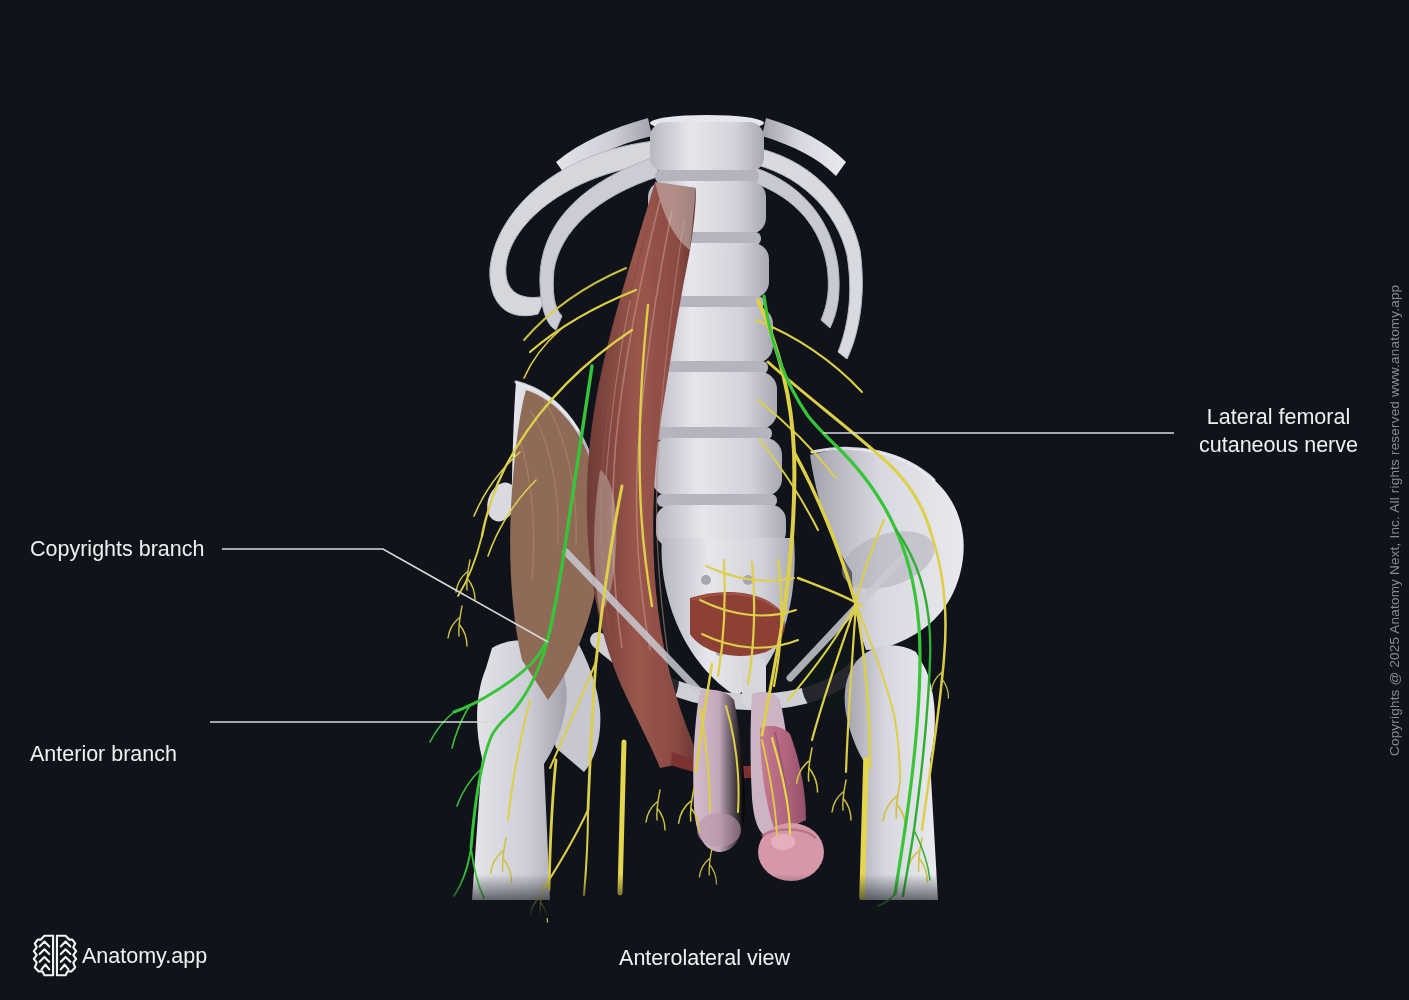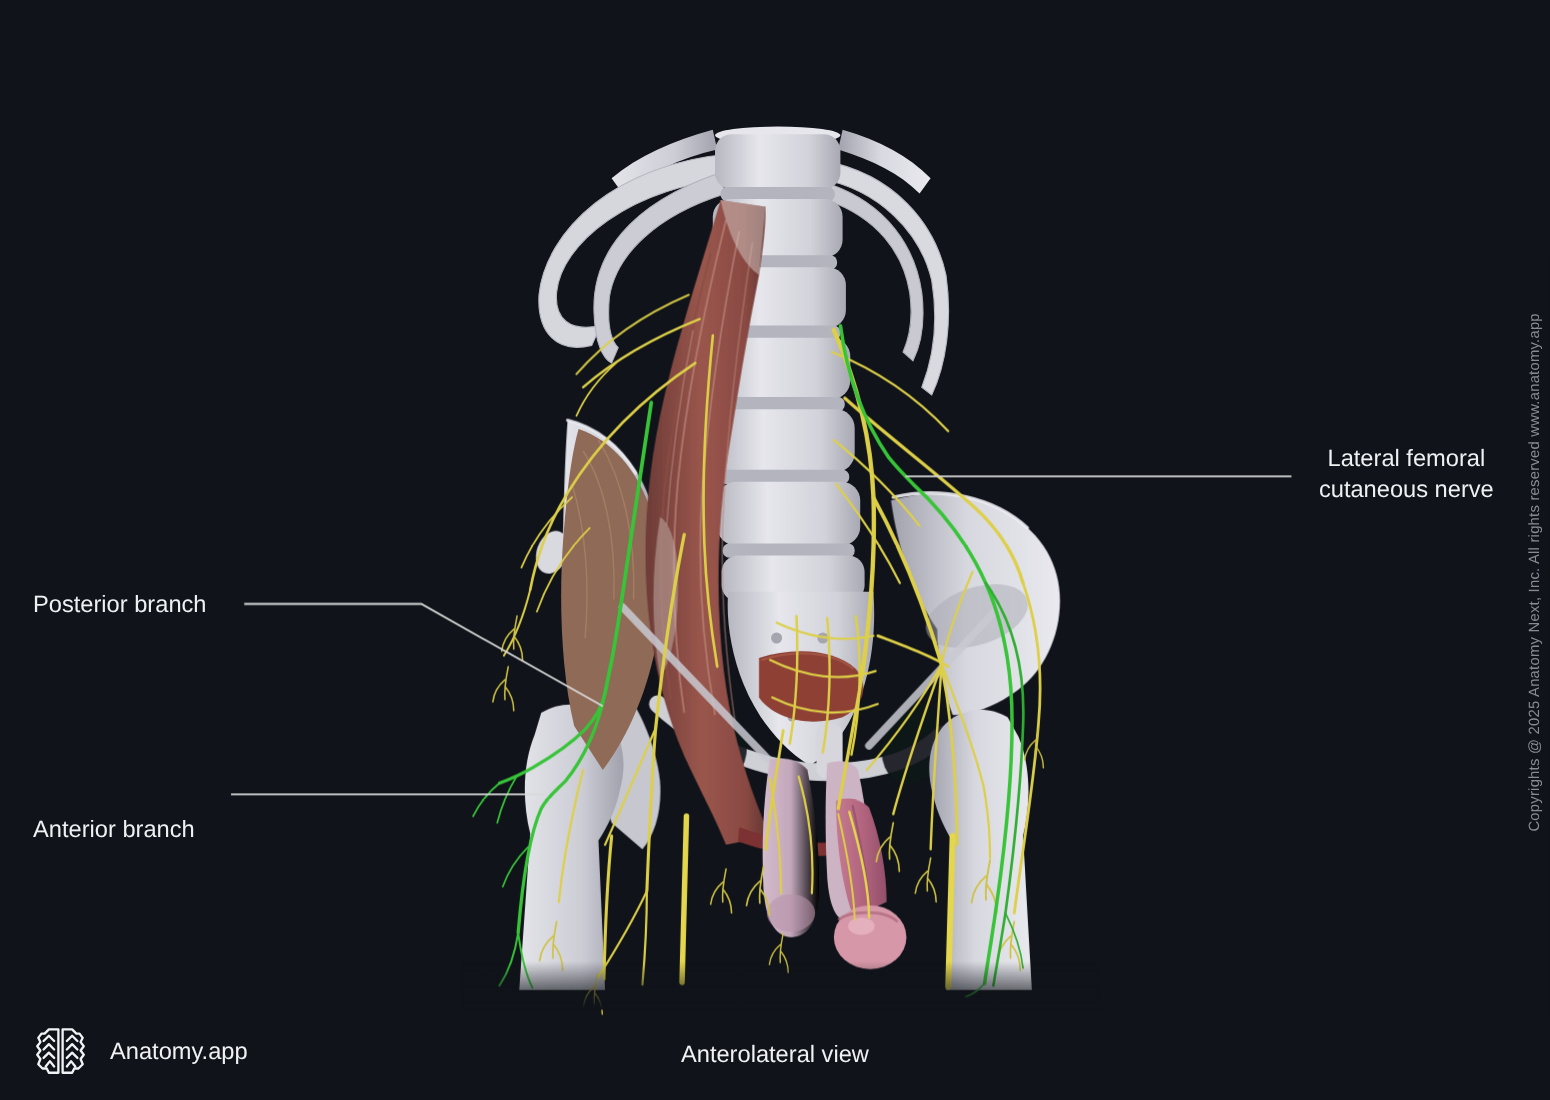--- a/index.html
+++ b/index.html
@@ -18,21 +18,21 @@
     position:absolute;z-index:3;font-size:21.5px;font-weight:500;
     color:#eef0f2;line-height:28px;
   }
   .anno-lfcn{left:1181px;top:403px;width:195px;text-align:center;}
   .anno-posterior{left:30px;top:535px;white-space:nowrap;}
   .anno-anterior{left:30px;top:708px;white-space:nowrap;margin-top:32px;}
   .view-label{
     position:absolute;left:0;right:0;top:946px;text-align:center;z-index:3;
     font-size:21.5px;font-weight:400;color:#f0f1f3;
   }
-  .brandbox{position:absolute;left:30px;top:930px;display:flex;align-items:center;gap:20px;z-index:3;}
+  .brandbox{position:absolute;left:30px;top:930px;display:flex;align-items:center;gap:2px;z-index:3;}
   .brand-logo{width:50px;height:52px;display:block;}
   .brand-name{font-size:21.5px;font-weight:500;color:#f0f1f3;}
   .copyright{
     position:absolute;right:7px;top:240px;height:560px;z-index:3;
     writing-mode:vertical-rl;transform:rotate(180deg);
     display:flex;align-items:center;justify-content:center;
     font-size:13.5px;letter-spacing:.2px;color:#878c93;white-space:nowrap;
   }
 </style>
 </head>
@@ -246,21 +246,21 @@
     <rect x="420" y="874" width="580" height="44" fill="url(#fadeB)"></rect>
 
     <g fill="none" stroke="#d9d9d9" stroke-width="1.6">
       <path d="M823,433 L1174,433"></path>
       <path d="M222,549 L383,549 L548,642"></path>
       <path d="M210,722 L495,722"></path>
     </g>
   </svg>
 
   <div class="anno anno-lfcn">Lateral femoral cutaneous nerve</div>
-  <div class="anno anno-posterior">Posterior branch</div>
+  <div class="anno anno-posterior">Copyrights branch</div>
   <div class="anno anno-anterior">Anterior branch</div>
 
   <div class="view-label">Anterolateral view</div>
 
   <div class="brandbox">
     <svg class="brand-logo" viewBox="0 0 52 52" aria-hidden="true">
       <g fill="none" stroke="#f2f3f5" stroke-width="2.2" stroke-linejoin="round" stroke-linecap="round">
         <path d="M24,5 L15,5 L11,9 L8,9 L5,13 L7,17 L4,21 L7,25 L4,29 L7,33 L5,38 L9,42 L13,42 L15,46 L24,46 Z"></path>
         <path d="M10,16 L15,11 L20,16"></path>
         <path d="M10,24 L15,19 L20,24"></path>

